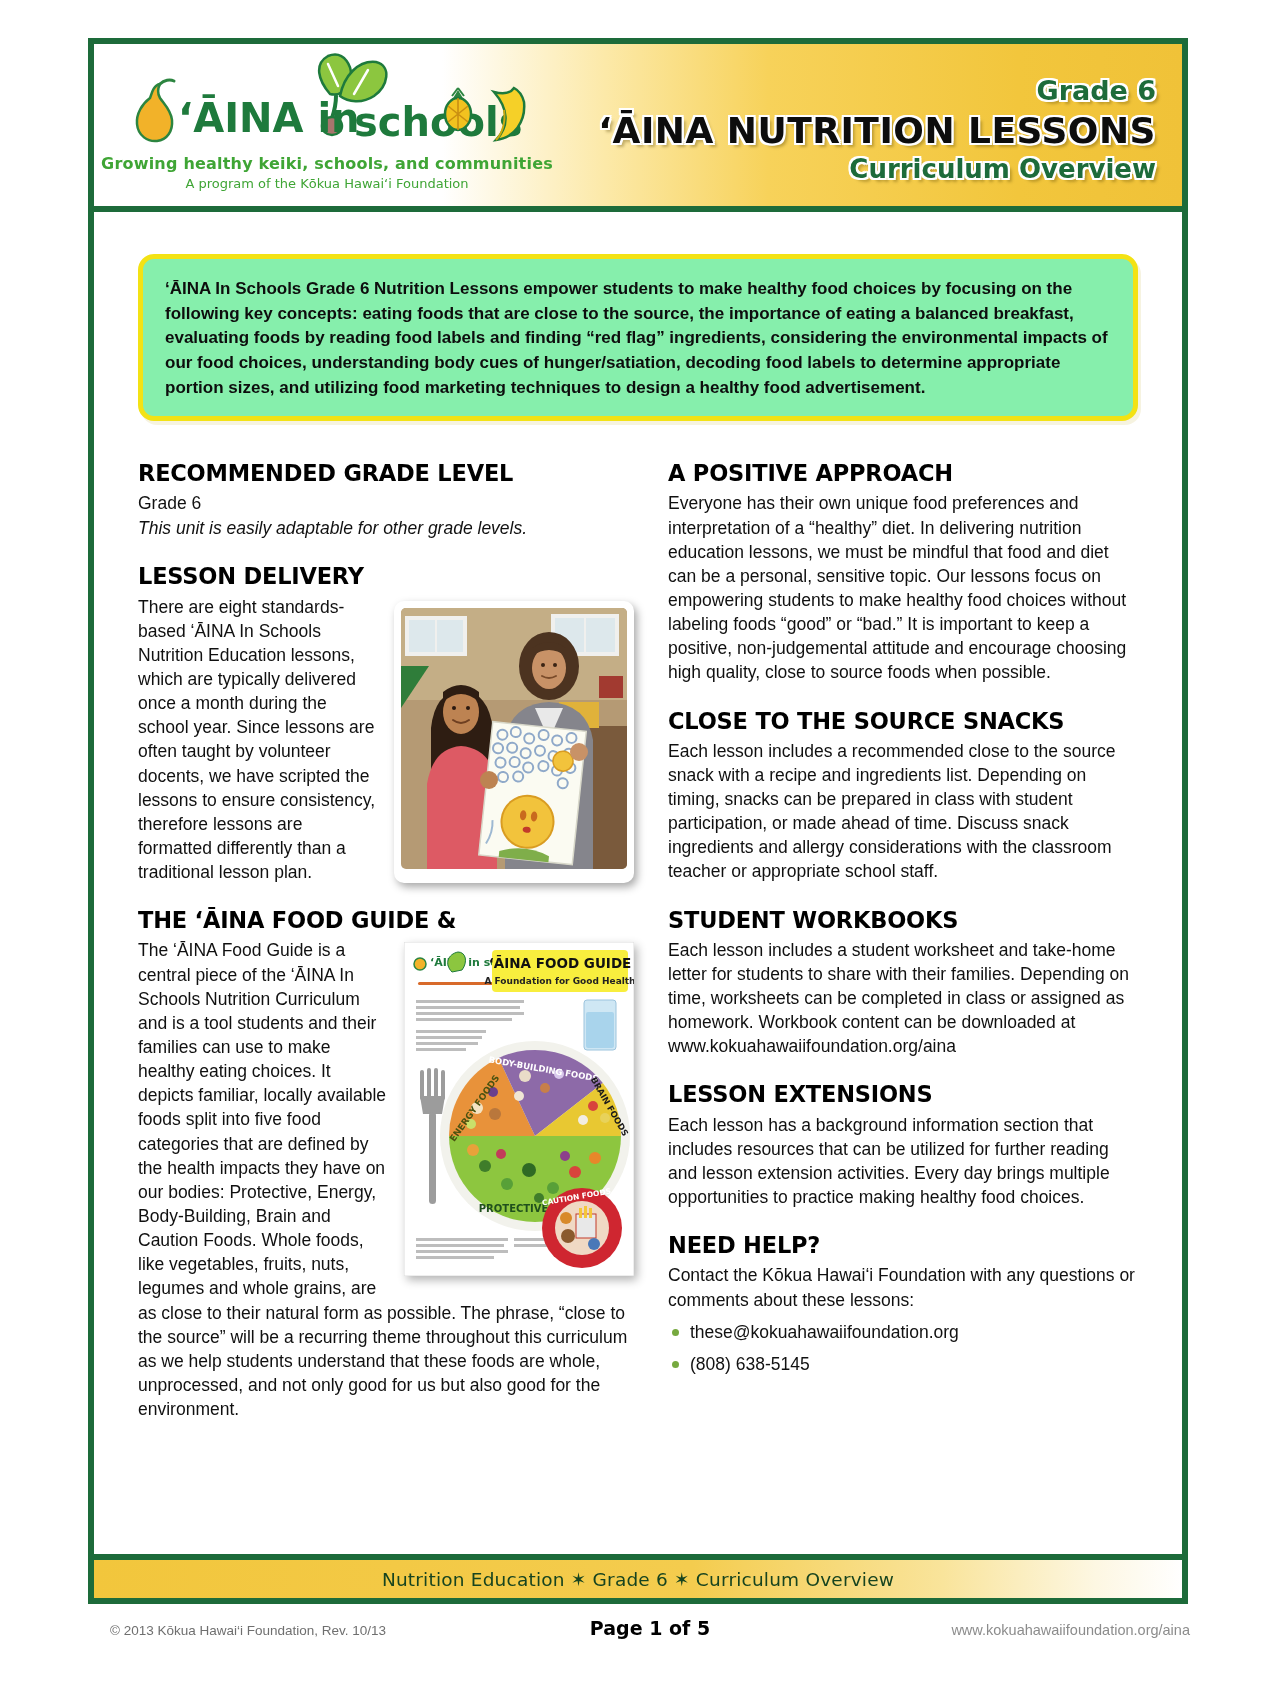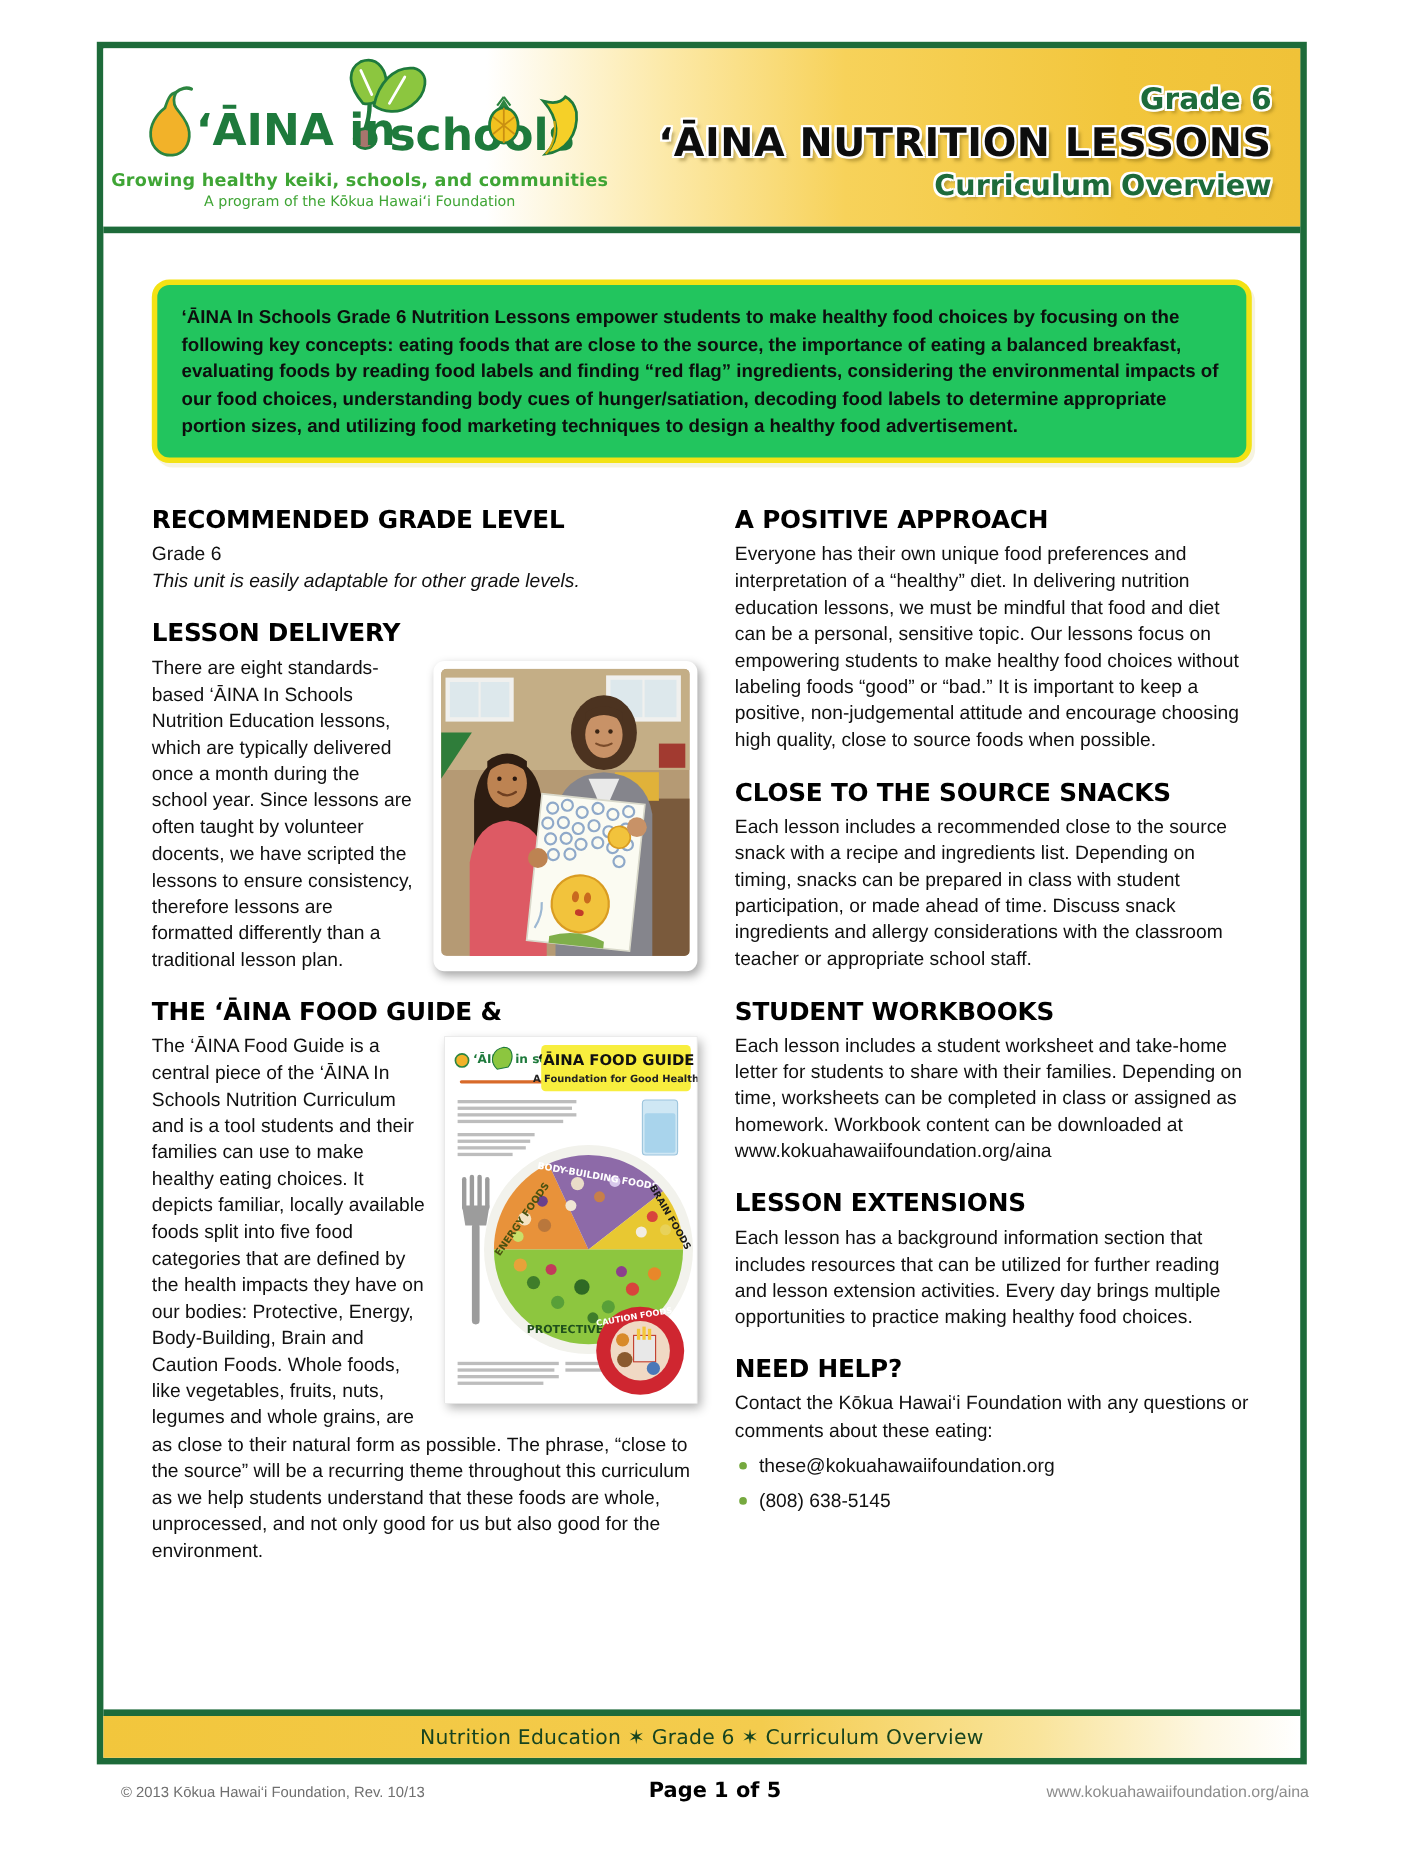--- a/index.html
+++ b/index.html
@@ -33,21 +33,21 @@
     text-shadow:-2px -2px 0 #fff,2px -2px 0 #fff,-2px 2px 0 #fff,2px 2px 0 #fff,
                 0 -2px 0 #fff,0 2px 0 #fff,-2px 0 0 #fff,2px 0 0 #fff,
                 4px 4px 3px rgba(90,70,0,0.35);
   }
   .h-grade{font-size:27px;font-weight:bold;color:#1d6b3a;}
   .h-title{font-size:36px;font-weight:bold;color:#0d0d0d;letter-spacing:0.5px;}
   .h-sub{font-size:26px;font-weight:bold;color:#1d6b3a;}
   
   main{flex:1;padding:42px 44px 0 44px;box-sizing:border-box;}
   .intro-box{
-    background:#22c55e;border:5px solid #f3e214;border-radius:16px;
+    background:#86efac;border:5px solid #f3e214;border-radius:16px;
     padding:18px 24px 16px 22px;font-weight:bold;font-size:17px;line-height:1.45;color:#0d0d0d;
     box-shadow:3px 4px 0 rgba(180,160,0,0.12);
   }
   .columns{display:flex;gap:34px;margin-top:40px;}
   .col-left{width:496px;flex:none;}
   .col-right{flex:1;min-width:0;}
   h2.sec{
     font-family:"DejaVu Sans",sans-serif;font-size:22.5px;font-weight:bold;
     margin:0 0 5px 0;color:#000;letter-spacing:-0.2px;line-height:1.12;
   }
@@ -349,21 +349,21 @@
           <p class="bodytext">Each lesson includes a student worksheet and take-home letter for students to share with their families. Depending on time, worksheets can be completed in class or assigned as homework. Workbook content can be downloaded at www.kokuahawaiifoundation.org/aina</p>
         </div>
 
         <div class="sec-block">
           <h2 class="sec">LESSON EXTENSIONS</h2>
           <p class="bodytext">Each lesson has a background information section that includes resources that can be utilized for further reading and lesson extension activities. Every day brings multiple opportunities to practice making healthy food choices.</p>
         </div>
 
         <div class="sec-block">
           <h2 class="sec">NEED HELP?</h2>
-          <p class="bodytext">Contact the Kōkua Hawai‘i Foundation with any questions or comments about these eating:</p>
+          <p class="bodytext">Contact the Kōkua Hawai‘i Foundation with any questions or comments about these lessons:</p>
           <ul class="contact">
             <li>
               <span class="bullet-dot"></span>
               <span>these@kokuahawaiifoundation.org</span>
             </li>
             <li>
               <span class="bullet-dot"></span>
               <span>(808) 638-5145</span>
             </li>
           </ul>

